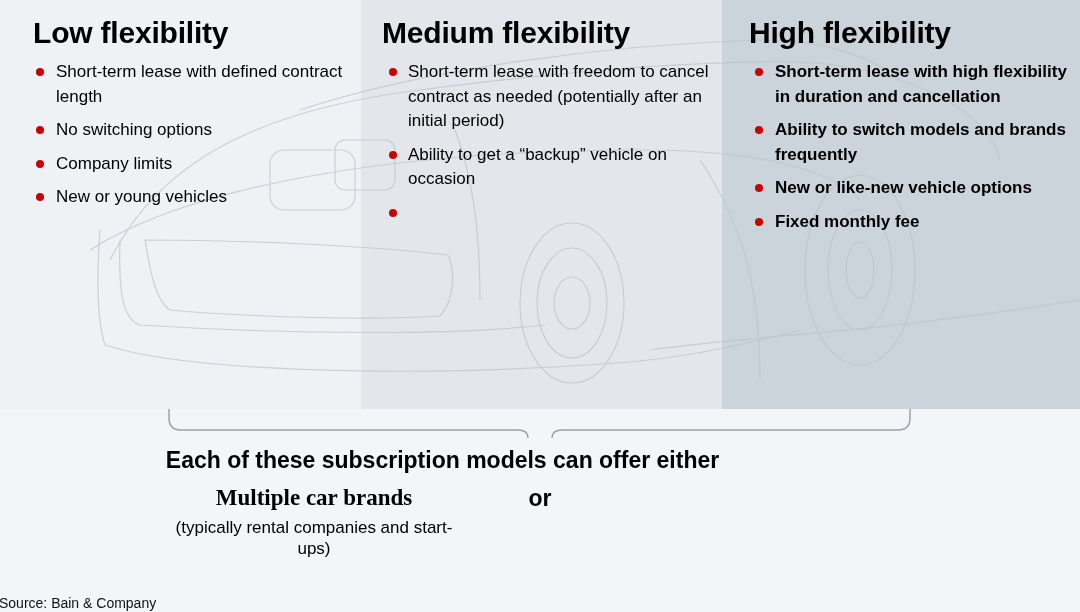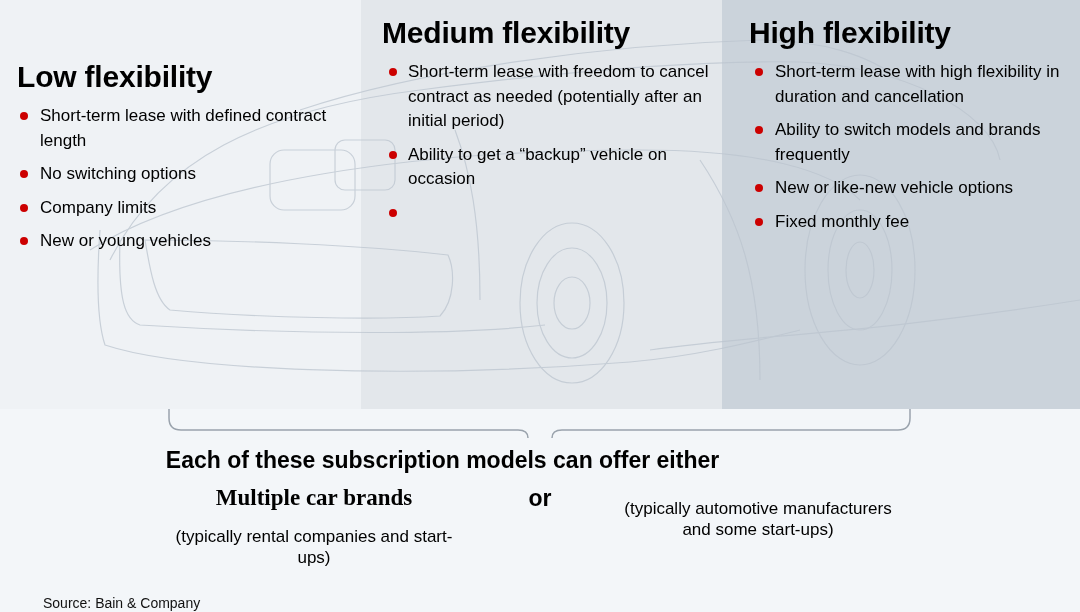--- a/index.html
+++ b/index.html
@@ -14,21 +14,21 @@
     position: absolute; top: 0; left: 0; width: 1080px; height: 409px;
   }
   .col-bg { position: absolute; top: 0; height: 409px; }
   .col-bg.low  { left: 0;   width: 361px; background: #eff2f5; }
   .col-bg.med  { left: 361px; width: 361px; background: #e3e7eb; }
   .col-bg.high { left: 722px; width: 358px; background: #cbd3db; }
 
   svg.car { position: absolute; left: 0; top: 0; width: 1080px; height: 409px; }
 
   .column { position: absolute; top: 14px; }
-  .column.low  { left: 17px;  width: 330px; margin-top: 44px; }
+  .column.low  { left: 33px;  width: 330px; }
   .column.med  { left: 382px; width: 330px; }
   .column.high { left: 749px; width: 320px; }
 
   .col-title {
     font-weight: bold;
     font-size: 30px;
     line-height: 38px;
     letter-spacing: -0.2px;
     margin-bottom: 8px;
   }
@@ -40,41 +40,41 @@
     padding-left: 23px;
     margin-bottom: 9px;
   }
   ul.bullets li .dot {
     position: absolute; left: 3px; top: 8px;
     width: 8px; height: 8px; border-radius: 50%;
     background: #cc0000;
   }
   .column.med ul.bullets li { padding-left: 26px; }
   .column.med ul.bullets li .dot { left: 7px; }
-  .column.high ul.bullets li { padding-left: 26px; }
+  .column.high ul.bullets li { padding-left: 26px; font-weight: bold; }
   .column.high ul.bullets li .dot { left: 6px; }
 
   svg.brackets { position: absolute; left: 0; top: 405px; width: 1080px; height: 40px; }
 
   .offer-title {
     position: absolute; top: 446px; left: 0; width: 885px;
     text-align: center; font-weight: bold; font-size: 23px; line-height: 28px;
   }
   .option { position: absolute; top: 484px; text-align: center; }
   .option.multi { left: 164px; width: 300px; }
   .option.one { left: 608px; width: 300px; }
   .option .opt-title { font-weight: bold; font-size: 23px; line-height: 28px; font-family: Liberation Serif, serif; }
-  .option .opt-sub { font-size: 17px; line-height: 21px; margin-top: 14px; }
+  .option .opt-sub { font-size: 17px; line-height: 21px; margin-top: 5px; }
   .or {
     position: absolute; top: 484px; left: 510px; width: 60px;
     text-align: center; font-weight: bold; font-size: 23px; line-height: 28px;
   }
   .source {
     position: absolute; left: -1px; top: 594px;
-    font-size: 14px; line-height: 18px; color: #111; padding-left: 44px;
+    font-size: 14px; line-height: 18px; color: #111;
   }
 </style>
 </head>
 <body>
 
 <div class="panel">
   <div class="col-bg low"></div>
   <div class="col-bg med"></div>
   <div class="col-bg high"></div>
 
@@ -144,16 +144,15 @@
 <div class="offer-title">Each of these subscription models can offer either</div>
 
 <div class="option multi">
   <div class="opt-title">Multiple car brands</div>
   <div class="opt-sub">(typically rental companies and start-ups)</div>
 </div>
 
 <div class="or">or</div>
 
 <div class="option one">
-  <div class="opt-sub">(typically automotive manufacturers and some start-ups)</div>
 </div>
 
 <div class="source">Source: Bain &amp; Company</div>
 
 </body></html>

